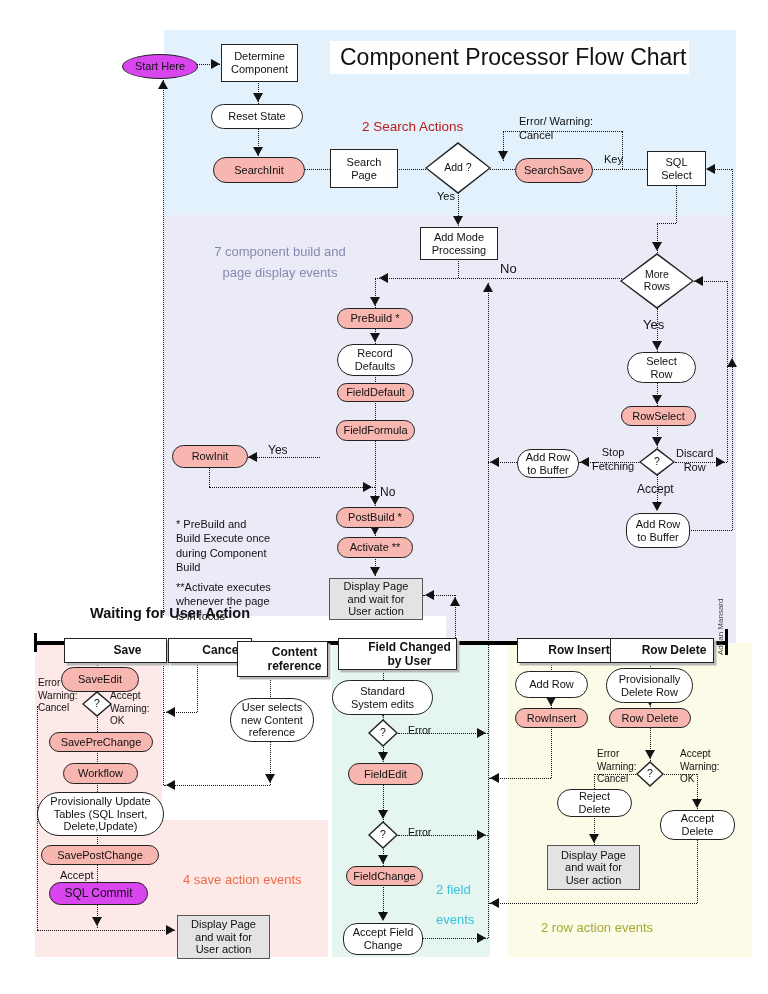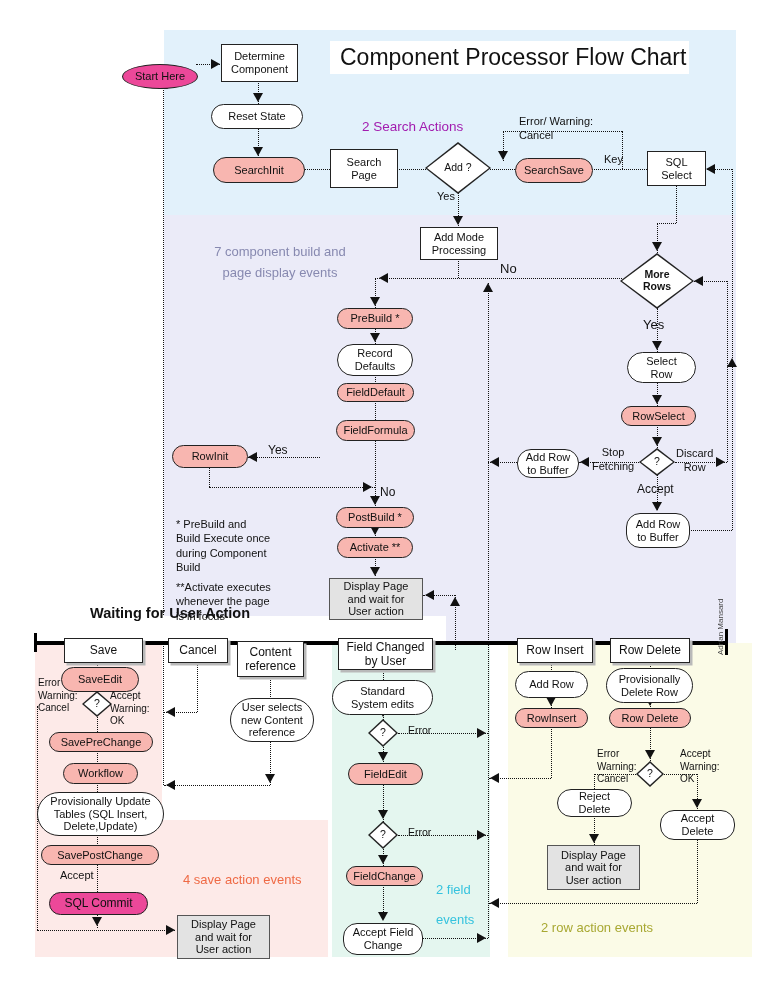--- a/index.html
+++ b/index.html
@@ -11,28 +11,28 @@
   .lh{position:absolute;border-top:1.6px dotted #111;z-index:1;}
   .tl{position:absolute;background:#000;z-index:2;}
   .ar{position:absolute;width:0;height:0;z-index:2;}
   .ar-r{border-top:5px solid transparent;border-bottom:5px solid transparent;border-left:9px solid #111;}
   .ar-l{border-top:5px solid transparent;border-bottom:5px solid transparent;border-right:9px solid #111;}
   .ar-d{border-left:5px solid transparent;border-right:5px solid transparent;border-top:9px solid #111;}
   .ar-u{border-left:5px solid transparent;border-right:5px solid transparent;border-bottom:9px solid #111;}
   .node{position:absolute;display:flex;align-items:center;justify-content:center;text-align:center;
         font-size:11px;line-height:1.15;border:1.4px solid #222;background:#fff;z-index:3;white-space:pre-line;}
   .pink{background:#f8b6b0;}
-  .blue{background:#ec4899;margin-top:10px;}
+  .blue{background:#d946ef;}
   .gray{background:#e3e3e3;border-color:#555;}
   .stad{border-radius:999px;}
   .r14{border-radius:14px;}
   .r20{border-radius:22px;}
   .hdr{position:absolute;display:flex;align-items:center;justify-content:center;text-align:center;
-       font-weight:normal;font-size:12px;border:1.6px solid #222;background:#fff;z-index:3;
-       box-shadow:2.5px 2.5px 0 #b9b9b9;white-space:pre-line;line-height:1.2;}
+       font-weight:bold;font-size:12px;border:1.6px solid #222;background:#fff;z-index:3;
+       box-shadow:2.5px 2.5px 0 #b9b9b9;white-space:pre-line;line-height:1.2;padding-left:24px;}
   .dia{position:absolute;z-index:3;}
   .dia .db{position:absolute;inset:0;background:#222;clip-path:polygon(50% 0,100% 50%,50% 100%,0 50%);}
   .dia .df{position:absolute;inset:2px;background:#fff;clip-path:polygon(50% 0,100% 50%,50% 100%,0 50%);}
   .dia .dt{position:absolute;inset:0;display:flex;align-items:center;justify-content:center;
            font-size:10.5px;text-align:center;white-space:pre-line;line-height:1.1;}
   .lbl{position:absolute;z-index:4;font-size:11px;white-space:pre-line;line-height:1.25;}
   .title{position:absolute;left:330px;top:41px;width:359px;height:33px;background:#fff;z-index:3;
          display:flex;align-items:center;padding-left:10px;font-size:23px;box-sizing:border-box;}
   .waiting{position:absolute;left:90px;top:605px;z-index:4;font-weight:bold;font-size:14.5px;}
   .credit{position:absolute;left:716px;top:593px;height:62px;z-index:4;font-size:8px;color:#444;
@@ -170,21 +170,21 @@
     <div class="db"></div>
       <div class="df"></div>
       <div class="dt">Add ?</div>
   </div>
   <div class="node pink stad" style="left:515px;top:158px;width:76px;height:23px;">SearchSave</div>
   <div class="node" style="left:647px;top:151px;width:57px;height:33px;">SQL
 Select</div>
   <div class="node" style="left:420px;top:227px;width:76px;height:31px;">Add Mode
 Processing</div>
 
-  <div class="dia" style="left:620px;top:253px;width:74px;height:56px;font-weight:bold;">
+  <div class="dia" style="left:620px;top:253px;width:74px;height:56px;">
     <div class="db"></div>
       <div class="df"></div>
       <div class="dt">More
 Rows</div>
   </div>
   <div class="node pink stad" style="left:337px;top:308px;width:74px;height:19px;">PreBuild *</div>
   <div class="node stad" style="left:337px;top:344px;width:74px;height:30px;border-radius:16px;">Record
 Defaults</div>
   <div class="node pink stad" style="left:337px;top:383px;width:75px;height:17px;">FieldDefault</div>
   <div class="node pink stad" style="left:336px;top:420px;width:77px;height:19px;">FieldFormula</div>
@@ -267,21 +267,21 @@
       <div class="dt">?</div>
   </div>
   <div class="node r14" style="left:557px;top:789px;width:73px;height:26px;">Reject
 Delete</div>
   <div class="node r14" style="left:660px;top:810px;width:73px;height:28px;">Accept
 Delete</div>
   <div class="node gray" style="left:547px;top:845px;width:91px;height:43px;">Display Page
 and wait for
 User action</div>
 
-  <div class="lbl" style="left:362px;top:119px;font-size:13.5px;color:#a21caf;">2 Search Actions</div>
+  <div class="lbl" style="left:362px;top:119px;font-size:13.5px;color:#b91c1c;">2 Search Actions</div>
   <div class="lbl" style="left:519px;top:115px;">Error/ Warning:
 Cancel</div>
   <div class="lbl" style="left:604px;top:153px;">Key</div>
   <div class="lbl" style="left:437px;top:190px;">Yes</div>
   <div class="lbl" style="left:205px;top:241px;width:150px;text-align:center;font-size:13px;color:#8789b0;line-height:1.65;">7 component build and
 page display events</div>
   <div class="lbl" style="left:500px;top:261px;font-size:13px;">No</div>
   <div class="lbl" style="left:643px;top:317px;font-size:13px;">Yes</div>
   <div class="lbl" style="left:268px;top:443px;font-size:12px;">Yes</div>
   <div class="lbl" style="left:380px;top:485px;font-size:12px;">No</div>

